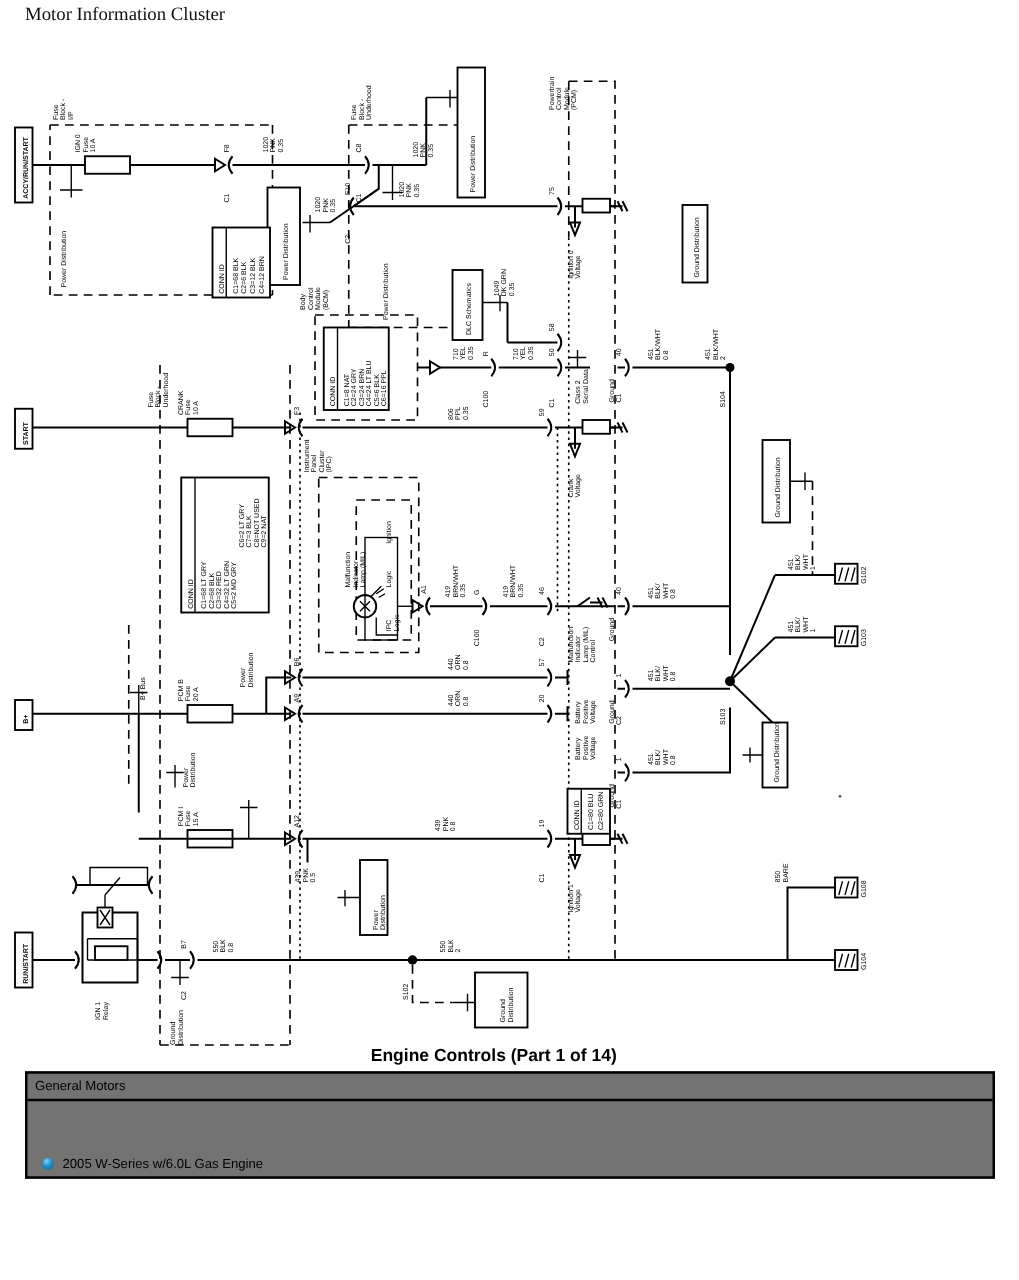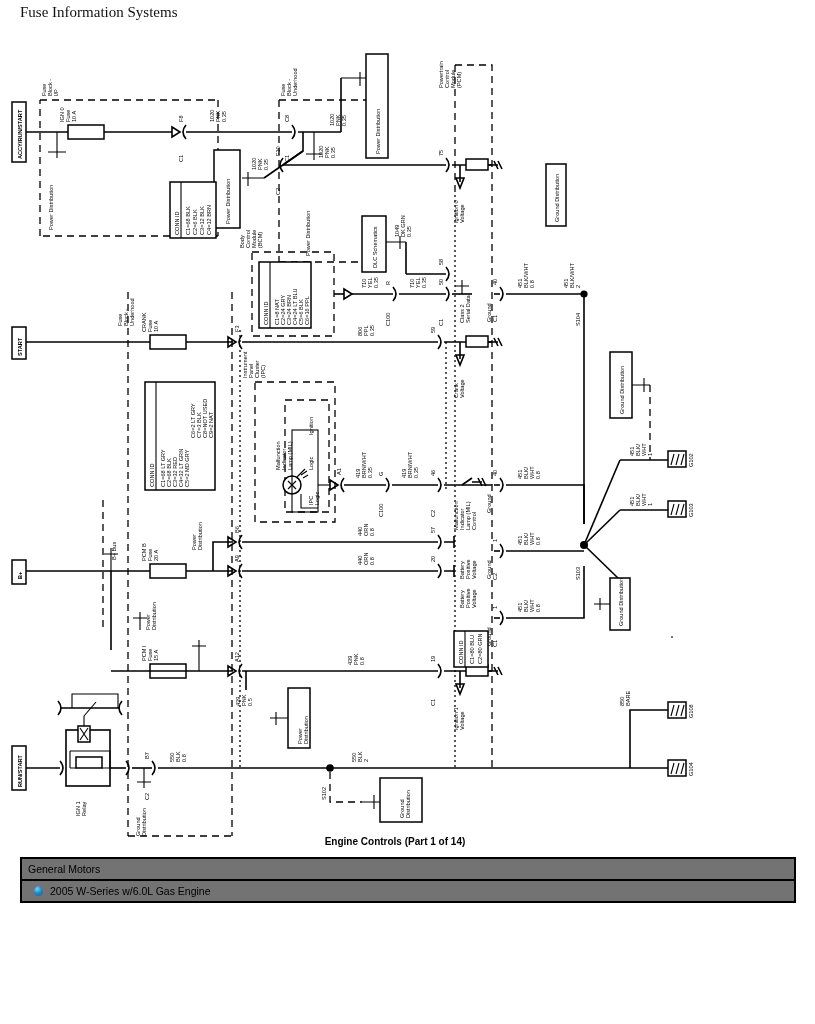--- a/index.html
+++ b/index.html
@@ -1,35 +1,35 @@
 <!DOCTYPE html>
 <html><head>
 <meta charset="utf-8">
 <style>
   html,body{margin:0;padding:0;background:#fff;}
   body{width:815px;height:1024px;position:relative;font-family:"Liberation Sans",sans-serif;overflow:hidden;}
   .page{position:relative;width:815px;height:1024px;}
   .hdr{position:absolute;left:20px;top:4px;font-family:"Liberation Serif",serif;font-size:15px;color:#111;}
   .diagram{position:absolute;left:0;top:30px;width:815px;height:810px;}
   .diagram svg{display:block;}
-  .cap{position:absolute;width:790px;text-align:center;top:836px;font-size:10px;font-weight:bold;color:#000;}
+  .cap{position:absolute;width:790px;text-align:center;top:836px;font-size:14px;font-weight:bold;color:#000;}
   .tbl{position:absolute;left:20px;top:857px;width:772px;border:2px solid #000;background:#737373;}
   .tbl .row{border-bottom:2px solid #000;padding:4px 6px;font-size:10.5px;color:#000;}
   .tbl .row:last-child{border-bottom:none;}
-  .tbl .row.r2{display:flex;align-items:center;gap:7px;padding-left:12px;}
+  .tbl .row.r2{display:flex;align-items:center;gap:7px;padding-left:12px;margin-top:40px;}
   .dot{width:9px;height:10px;border-radius:50% 50% 50% 50%/60% 60% 40% 40%;
        background:radial-gradient(circle at 35% 30%,#7fd2f5 0%,#1c8fc9 45%,#0c5f93 100%);flex:none;}
   text{font-family:"Liberation Sans",sans-serif;}
 </style>
 </head>
 <body>
 
 <div class="page">
 
-  <div class="hdr">Fuse Information Systems</div>
+  <div class="hdr">Motor Information Cluster</div>
 
   <div class="diagram">
   <svg width="815" height="810" viewBox="0 0 815 810" xmlns="http://www.w3.org/2000/svg">
     <defs>
       <style>
         .ln{stroke:#000;fill:none;stroke-width:1.6;}
         .lnt{stroke:#000;fill:none;stroke-width:1.1;}
         .dsh{stroke:#000;fill:none;stroke-width:1.3;stroke-dasharray:7 5;}
         .dot1{stroke:#000;fill:none;stroke-width:1.3;stroke-dasharray:2 3;}
         .bx{stroke:#000;fill:#fff;stroke-width:1.5;}

